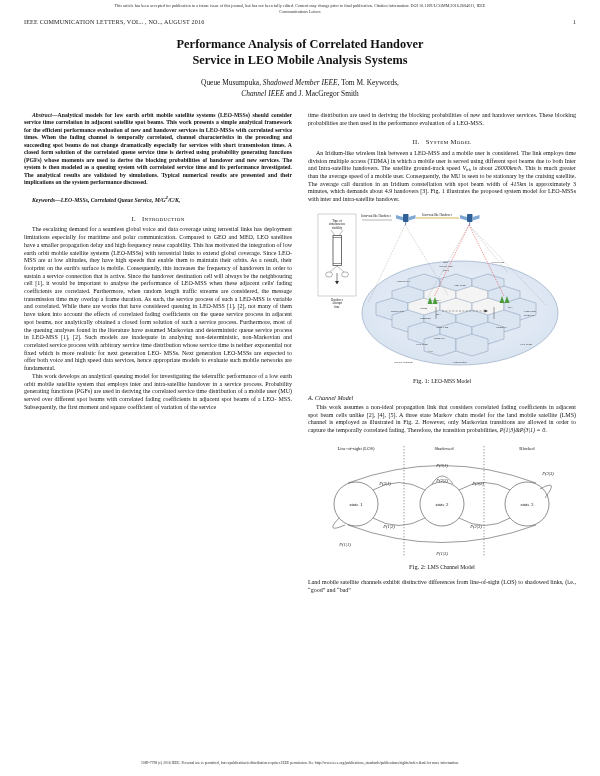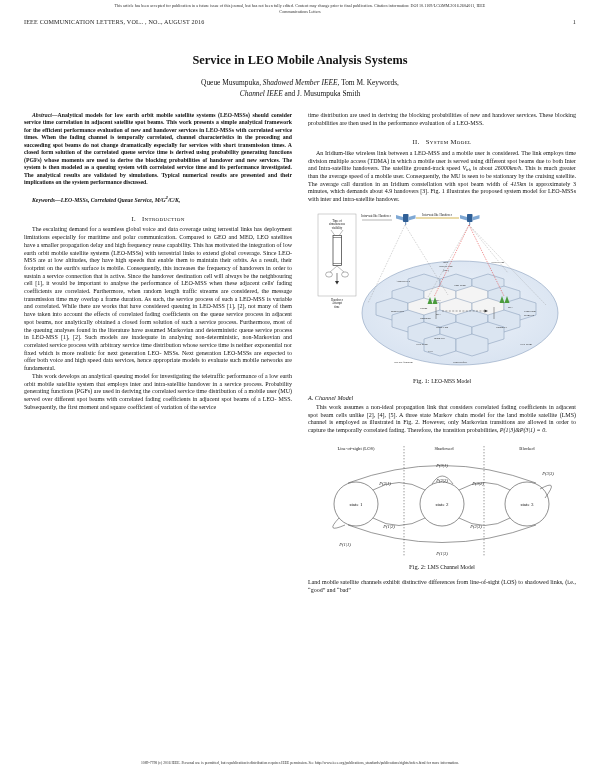--- a/index.html
+++ b/index.html
@@ -184,27 +184,27 @@
     <div>Communications Letters</div>
   </div>
 
   <div class="runhead">
     <span class="rh-left">IEEE COMMUNICATION LETTERS, VOL.. , NO.., AUGUST 2016</span>
     <span class="rh-right">1</span>
   </div>
 
   <div class="title-block">
     <div class="paper-title">
-      <br>
+      <span>Performance Analysis of Correlated Handover</span><br>
       <span>Service in LEO Mobile Analysis Systems</span>
     </div>
     <div class="authors">
       <span>Queue Musumpuka,</span>
       <span class="it">Shadowed Member IEEE</span><span>, Tom M. Keywords,</span><br>
-      <span class="it">Channel IEEE</span><span> and  J. Musumpuka Smith</span>
+      <span class="it">Channel IEEE</span><span> and  J. MacGregor Smith</span>
     </div>
   </div>
 
   <div class="col col-left">
 
     <p class="abstract">
       <span class="lead">Abstract</span><span>—</span><span>Analytical models for low earth orbit mobile satellite systems (LEO-MSSs) should consider service time correlation in adjacent satellite spot beams. This work presents a simple analytical framework for the efficient performance evaluation of new and handover services in LEO-MSSs with correlated service times. When the fading channel is temporally correlated, channel characteristics in the preceding and succeeding spot beams do not change dramatically especially for services with short transmission times. A closed form solution of the correlated queue service time is derived using probability generating functions (PGFs) whose moments are used to derive the blocking probabilities of handover and new services. The system is then modeled as a queuing system with correlated service time and its performance investigated. The analytical results are validated by simulations. Typical numerical results are presented and their implications on the system performance discussed.</span>
     </p>
 
     <p class="keywords">

